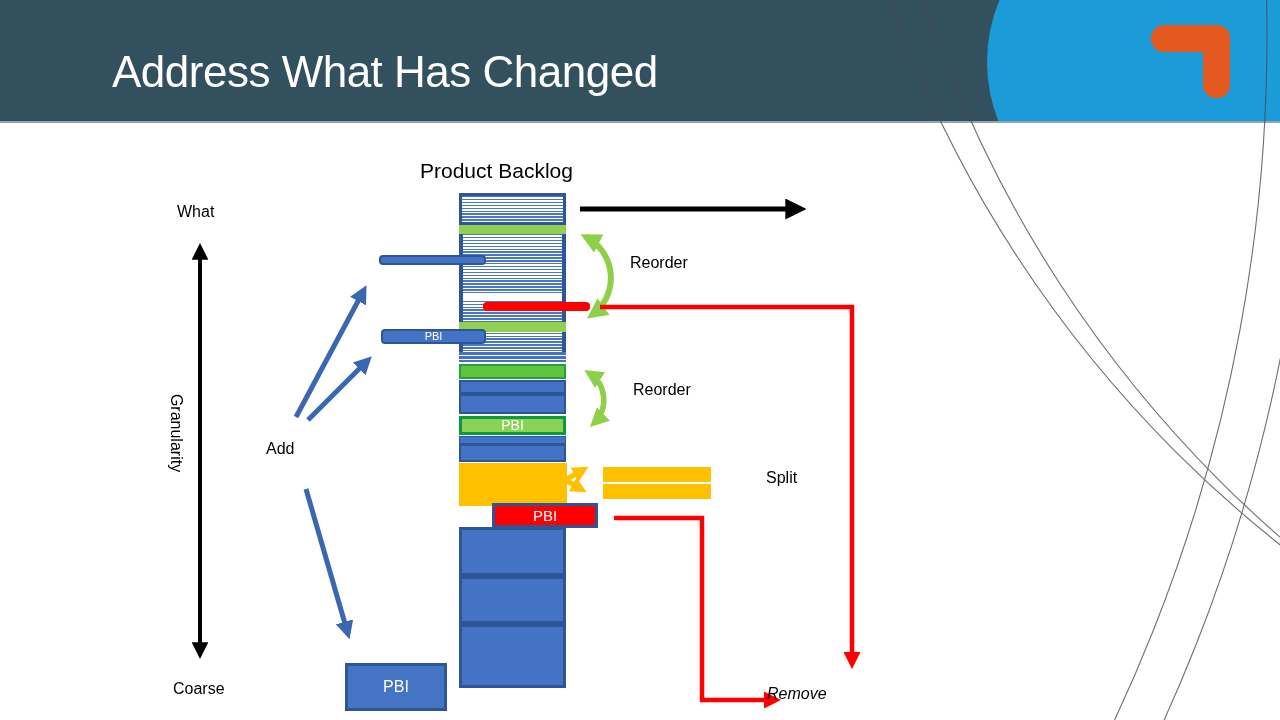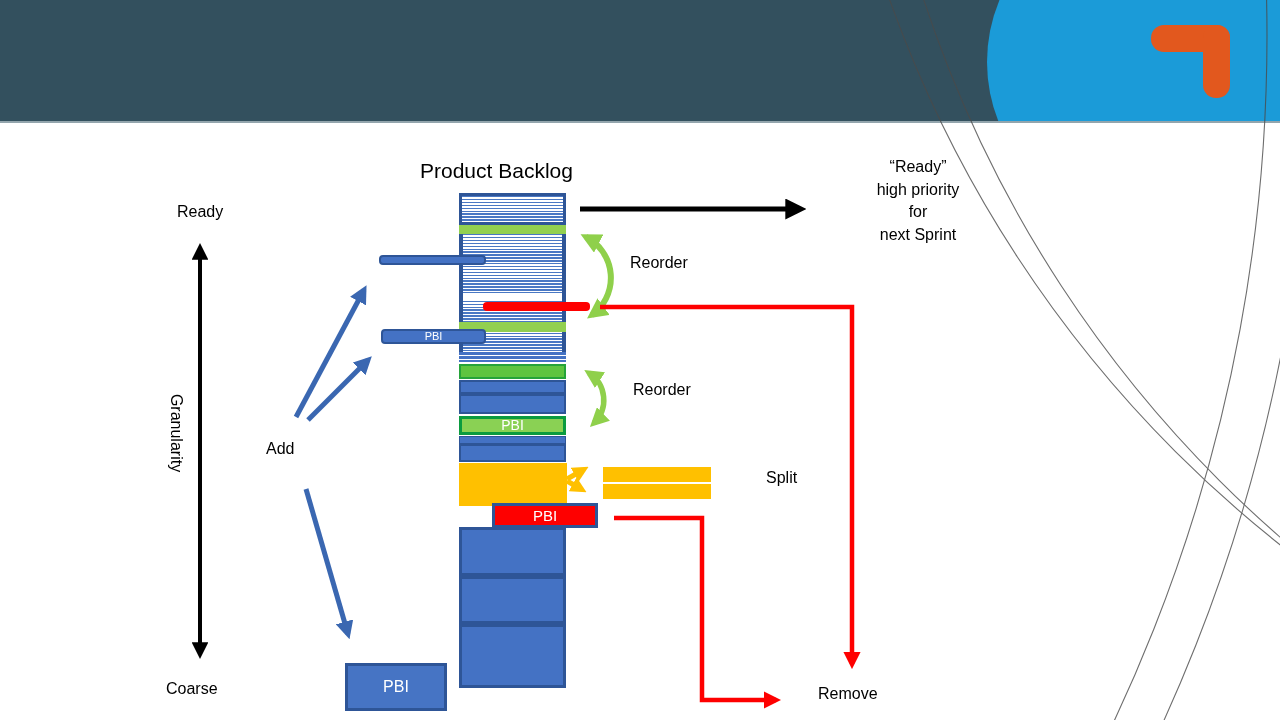--- a/index.html
+++ b/index.html
@@ -18,27 +18,27 @@
   .logo .v{position:absolute;right:0;top:0;width:27px;height:73px;background:#e2581e;border-radius:13px;display:block;}
   .title{position:absolute;left:112px;top:47px;font-size:44px;color:#fff;letter-spacing:-0.5px;white-space:nowrap;}
   
   .deco{position:absolute;left:0;top:0;z-index:1;pointer-events:none;}
   
   .lines{position:absolute;left:0;top:0;z-index:3;pointer-events:none;}
   
   .lbl{position:absolute;z-index:4;font-size:16px;white-space:nowrap;}
   .lbl-pb{left:420px;top:159px;width:190px;font-size:21px;}
   .lbl-fine{left:177px;top:203px;}
-  .lbl-coarse{left:166px;top:680px;}
+  .lbl-coarse{left:173px;top:680px;}
   .lbl-gran{left:130px;top:424px;width:92px;text-align:center;transform:rotate(90deg);}
   .lbl-add{left:266px;top:440px;}
   .lbl-reorder1{left:630px;top:254px;}
   .lbl-reorder2{left:633px;top:381px;}
   .lbl-split{left:726px;top:469px;margin-left:40px;}
-  .lbl-remove{left:818px;top:685px;}
+  .lbl-remove{left:767px;top:685px;font-style:italic;}
   .ready{position:absolute;left:838px;top:156px;width:160px;z-index:4;
          font-size:16px;line-height:22.5px;text-align:center;}
   
   .stack{position:absolute;left:459px;top:193px;width:107px;height:495px;z-index:2;}
   .stack>div{position:absolute;left:0;width:107px;}
   .stripes{background:repeating-linear-gradient(to bottom,#4a78c4 0 1.4px,#ffffff 1.4px 2.9px);}
   .sec-top{top:0;height:32px;border:3px solid #2e5597;}
   .green1{top:32px;height:9px;background:#92d050;}
   .sec-main{top:41px;height:118px;border-left:4px solid #2e5597;border-right:4px solid #2e5597;}
   .gap-white{position:absolute;left:0;top:60px;width:100%;height:7px;background:#fff;}
@@ -74,20 +74,21 @@
 
 <div class="slide">
 
   <div class="hdr">
     <div class="corner-blob"></div>
     <div class="logo">
         <i class="h"></i>
         <i class="v"></i>
       </div>
   </div>
+  <div class="title" style="position:absolute;z-index:2;">Address What Has Changed</div>
 
   <svg class="deco" width="1280" height="720" viewBox="0 0 1280 720">
     <g fill="none" stroke="#4a4a4a" stroke-width="1.1" opacity="0.8">
       <circle cx="2036" cy="-409" r="1217"></circle>
       <circle cx="2080" cy="-380" r="1217"></circle>
       <circle cx="-344" cy="36" r="1611"></circle>
       <circle cx="-344" cy="36" r="1656"></circle>
     </g>
   </svg>
 
@@ -149,29 +150,23 @@
     <path d="M589 373 A32 32 0 0 1 594 423" stroke="#8fd04b" stroke-width="5.5" fill="none" marker-start="url(#ah-green)" marker-end="url(#ah-green)"></path>
 
     <path d="M567 479 L583 470" stroke="#ffc000" stroke-width="5" fill="none" marker-end="url(#ah-orange)"></path>
     <path d="M567 481 L581 489" stroke="#ffc000" stroke-width="5" fill="none" marker-end="url(#ah-orange)"></path>
 
     <path d="M600 307 H852 V664" stroke="#fe0000" stroke-width="4.5" fill="none" marker-end="url(#ah-red)"></path>
     <path d="M614 518 H702 V700 H776" stroke="#fe0000" stroke-width="4.5" fill="none" marker-end="url(#ah-red)"></path>
   </svg>
 
   <div class="lbl lbl-pb">Product Backlog</div>
-  <div class="lbl lbl-fine">Ready</div>
+  <div class="lbl lbl-fine">What</div>
   <div class="lbl lbl-coarse">Coarse</div>
   <div class="lbl lbl-gran">Granularity</div>
   <div class="lbl lbl-add">Add</div>
   <div class="lbl lbl-reorder1">Reorder</div>
   <div class="lbl lbl-reorder2">Reorder</div>
   <div class="lbl lbl-split">Split</div>
   <div class="lbl lbl-remove">Remove</div>
 
-  <div class="ready">
-    <div>“Ready”</div>
-    <div>high priority</div>
-    <div>for</div>
-    <div>next Sprint</div>
-  </div>
 
 </div>
 
 </body></html>

